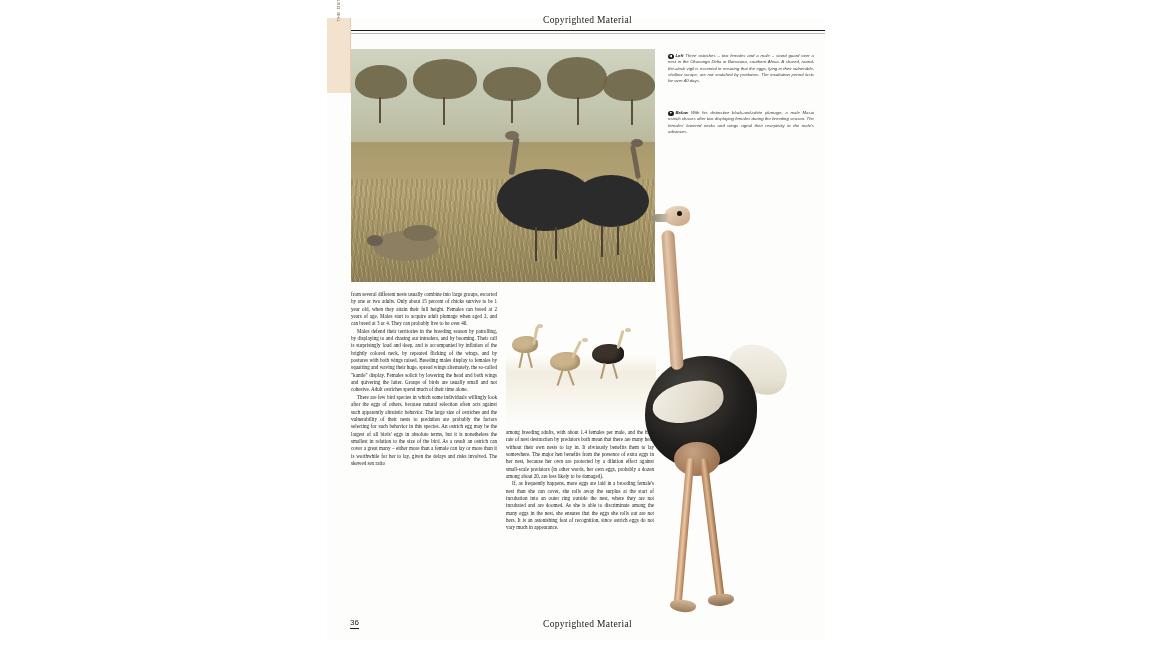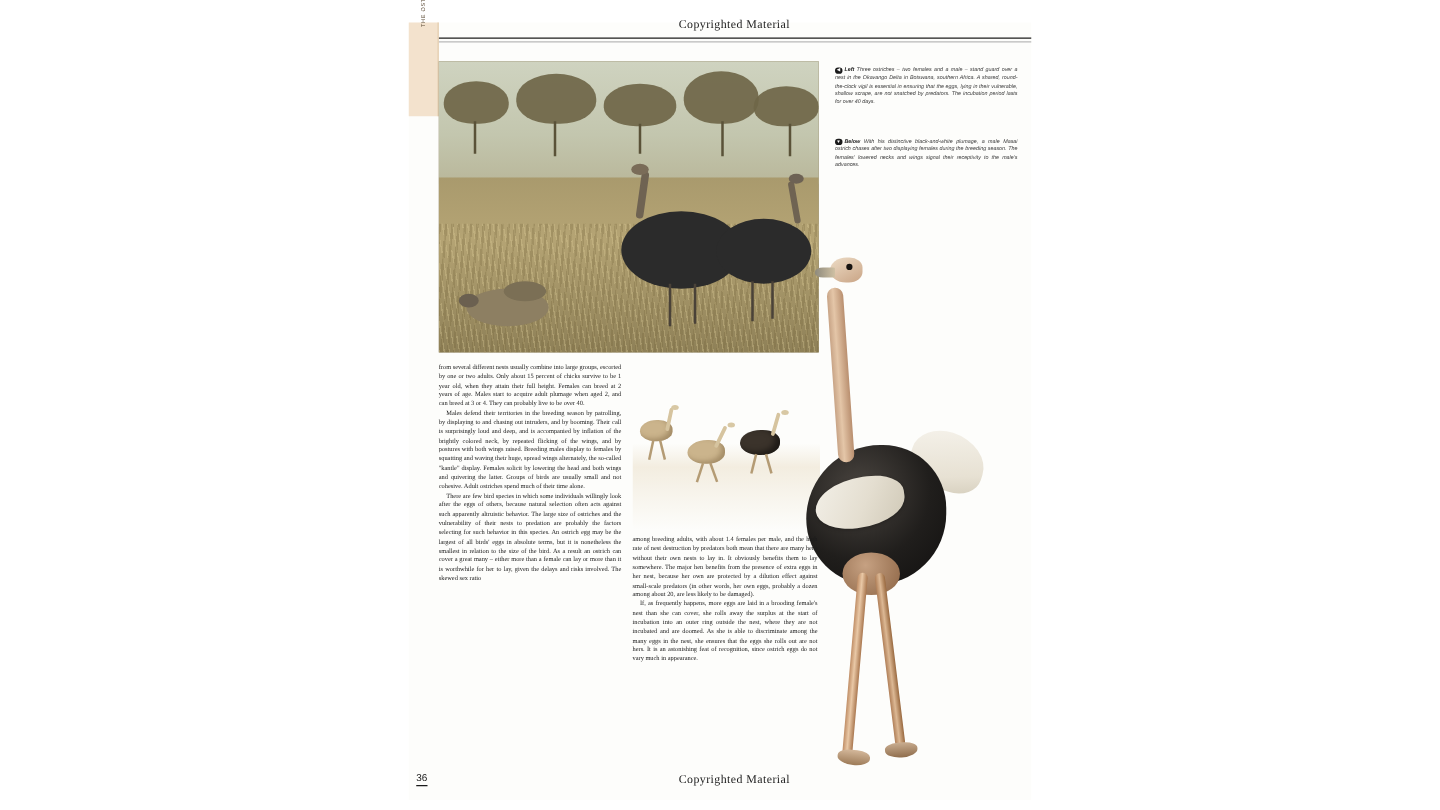--- a/index.html
+++ b/index.html
@@ -192,21 +192,21 @@
     color: #1b1b1b;
     text-align: justify;
   }
   .col p { margin: 0; text-indent: 6px; }
   .col p:first-child { text-indent: 0; }
   #col-left  { left: 351px; top: 291px; }
   #col-right { left: 506px; top: 429px; width: 148px; }
 
   .folio {
     position: absolute;
-    left: 333px;
+    left: 350px;
     top: 618px;
     font-family: "Liberation Sans", sans-serif;
     font-size: 8px;
     color: #1a1a1a;
     border-bottom: 1.2px solid #1a1a1a;
     padding-bottom: 1px;
   }
 
   
   .illus-small {

